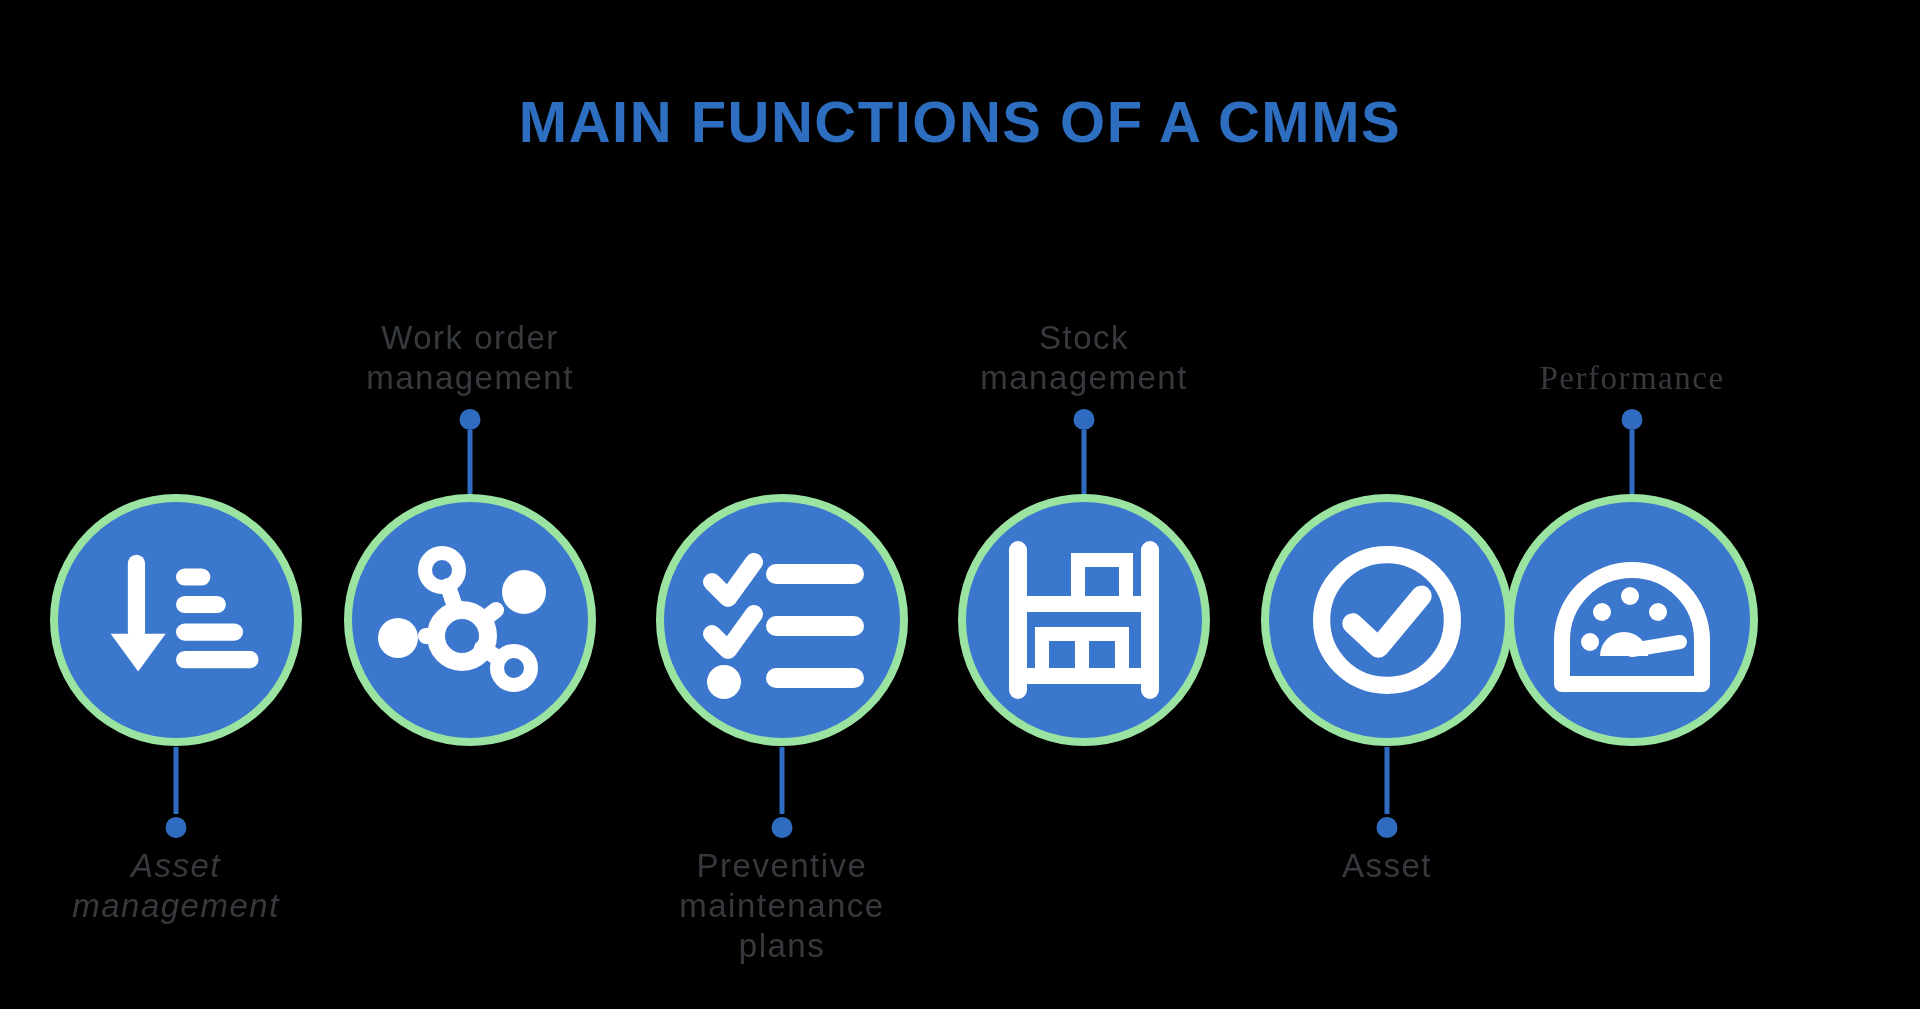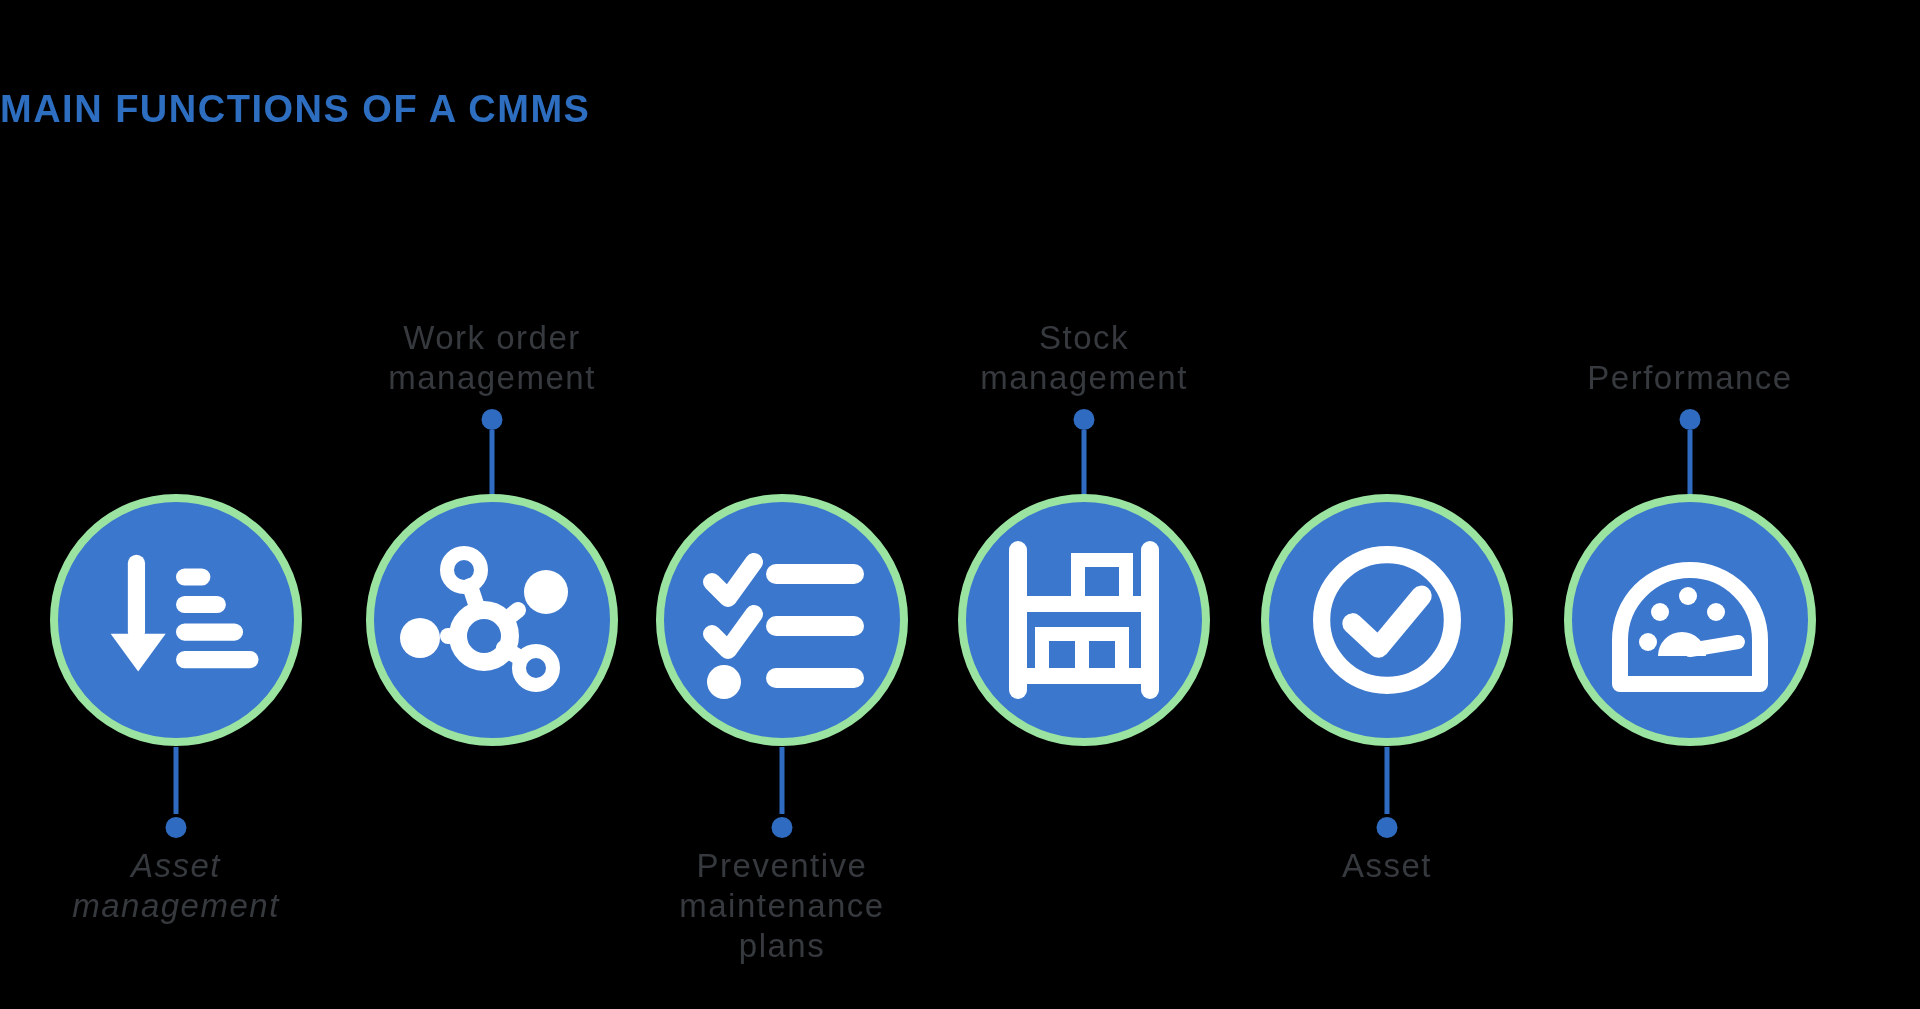--- a/index.html
+++ b/index.html
@@ -4,28 +4,29 @@
 <style>
   html, body { margin: 0; padding: 0; background: #000; }
   .stage {
     position: relative; width: 1920px; height: 1009px;
     background: var(--background, #000);
     overflow: hidden;
     font-family: "Liberation Sans", sans-serif;
   }
   .title {
     position: absolute; top: 88px; left: 0; width: 100%;
+    text-align: center;
     color: var(--title_blue, #2d6ec0);
-    font-size: 38px; font-weight: bold; letter-spacing: 1.5px;
+    font-size: 58px; font-weight: bold; letter-spacing: 1.5px;
     margin: 0;
   }
   .col { position: absolute; top: 0; height: 100%; width: 304px; }
-  .col1 { left: 24px; font-style: italic; }   .col2 { left: 340px; }
+  .col1 { left: 24px; font-style: italic; }   .col2 { left: 318px; }
   .col3 { left: 630px; }  .col4 { left: 932px; }
-  .col5 { left: 1235px; } .col6 { left: 1538px; }
+  .col5 { left: 1235px; } .col6 { left: 1480px; font-family: Liberation Serif, serif; }
   .circle {
     position: absolute; top: 494px; left: 50%; transform: translateX(-50%);
     width: 236px; height: 236px; border-radius: 50%;
     background: var(--circle_fill, #3b77cd);
     border: 8px solid var(--circle_ring, #9be3a1);
     display: flex; align-items: center; justify-content: center;
   }
   .circle svg { width: 200px; height: 200px; }
   .circle svg.icon-size-sm { width: 172px; height: 172px; }
   .vline {

